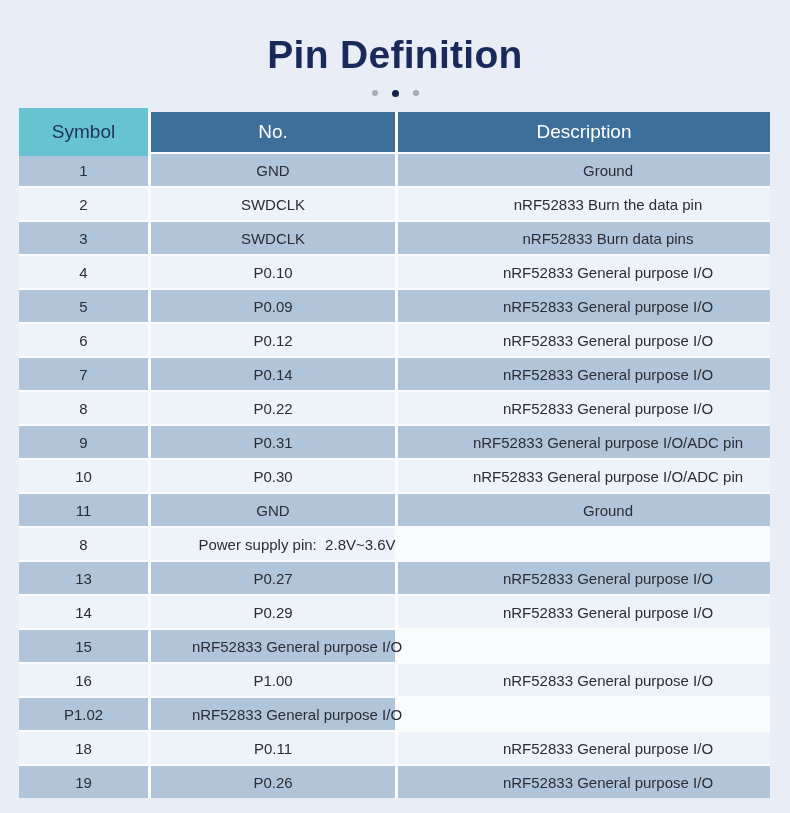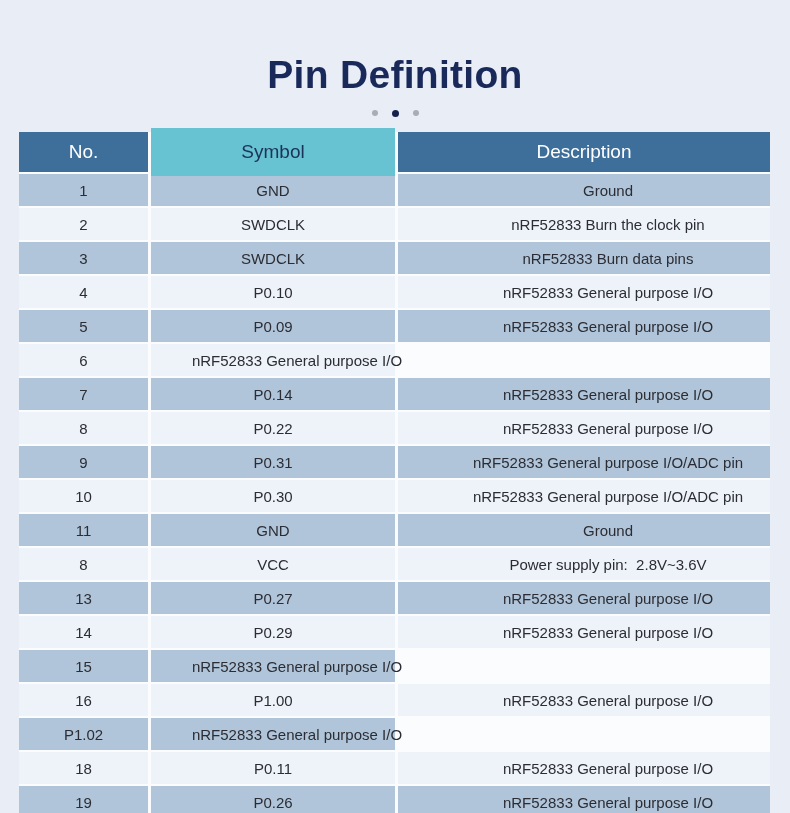--- a/index.html
+++ b/index.html
@@ -8,21 +8,21 @@
   }
   body {
     width: 790px;
     height: 813px;
     overflow: hidden;
     background: #e9eef6;
     font-family: "Liberation Sans", sans-serif;
   }
   .page-title {
     margin: 0;
-    padding-top: 52px;
+    padding-top: 32px;
     text-align: center;
     font-size: 39px;
     line-height: 46px;
     font-weight: 700;
     letter-spacing: 0.3px;
     color: #19295a;
   }
   .dots {
     margin-top: 11px;
     display: flex;
@@ -91,35 +91,35 @@
   <h1 class="page-title">Pin Definition</h1>
 
   <div class="dots">
       <span class="dot"></span>
       <span class="dot active"></span>
       <span class="dot"></span>
     </div>
 
   <div class="pin-table">
     <div class="trow thead">
+      <div class="cell th th-symbol">Symbol</div>
       <div class="cell th th-no">No.</div>
-      <div class="cell th th-symbol">Symbol</div>
       <div class="cell th th-desc">Description</div>
     </div>
     <div id="table-body">
   <div class="trow row odd">
     <div class="cell td col-no">1</div>
     <div class="cell td col-symbol">GND</div>
     <div class="cell td col-desc">Ground</div>
   </div>
 
   <div class="trow row even">
     <div class="cell td col-no">2</div>
     <div class="cell td col-symbol">SWDCLK</div>
-    <div class="cell td col-desc">nRF52833 Burn the clock pin</div>
+    <div class="cell td col-desc">nRF52833 Burn the data pin</div>
   </div>
 
   <div class="trow row odd">
     <div class="cell td col-no">3</div>
     <div class="cell td col-symbol">SWDCLK</div>
     <div class="cell td col-desc">nRF52833 Burn data pins</div>
   </div>
 
   <div class="trow row even">
     <div class="cell td col-no">4</div>
@@ -128,20 +128,21 @@
   </div>
 
   <div class="trow row odd">
     <div class="cell td col-no">5</div>
     <div class="cell td col-symbol">P0.09</div>
     <div class="cell td col-desc">nRF52833 General purpose I/O</div>
   </div>
 
   <div class="trow row even">
     <div class="cell td col-no">6</div>
+    <div class="cell td col-symbol">P0.12</div>
     <div class="cell td col-desc">nRF52833 General purpose I/O</div>
   </div>
 
   <div class="trow row odd">
     <div class="cell td col-no">7</div>
     <div class="cell td col-symbol">P0.14</div>
     <div class="cell td col-desc">nRF52833 General purpose I/O</div>
   </div>
 
   <div class="trow row even">
@@ -163,21 +164,20 @@
   </div>
 
   <div class="trow row odd">
     <div class="cell td col-no">11</div>
     <div class="cell td col-symbol">GND</div>
     <div class="cell td col-desc">Ground</div>
   </div>
 
   <div class="trow row even">
     <div class="cell td col-no">8</div>
-    <div class="cell td col-symbol">VCC</div>
     <div class="cell td col-desc">Power supply pin:  2.8V~3.6V</div>
   </div>
 
   <div class="trow row odd">
     <div class="cell td col-no">13</div>
     <div class="cell td col-symbol">P0.27</div>
     <div class="cell td col-desc">nRF52833 General purpose I/O</div>
   </div>
 
   <div class="trow row even">

